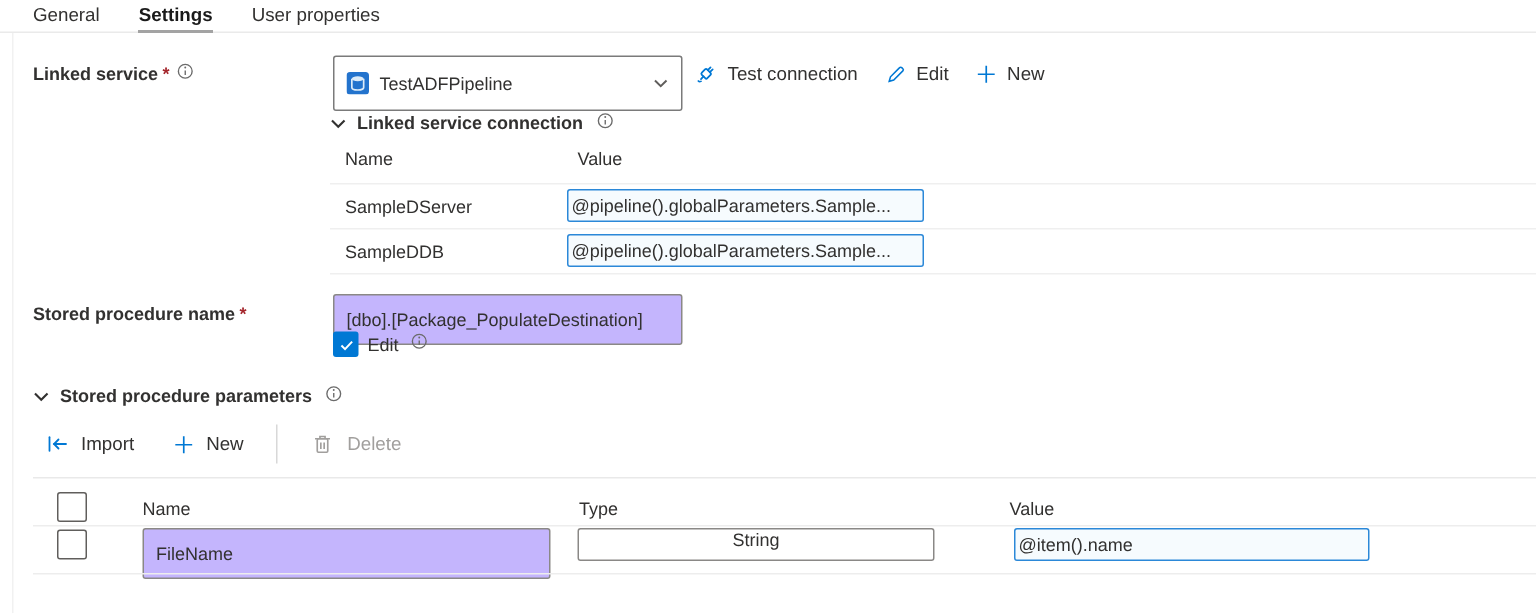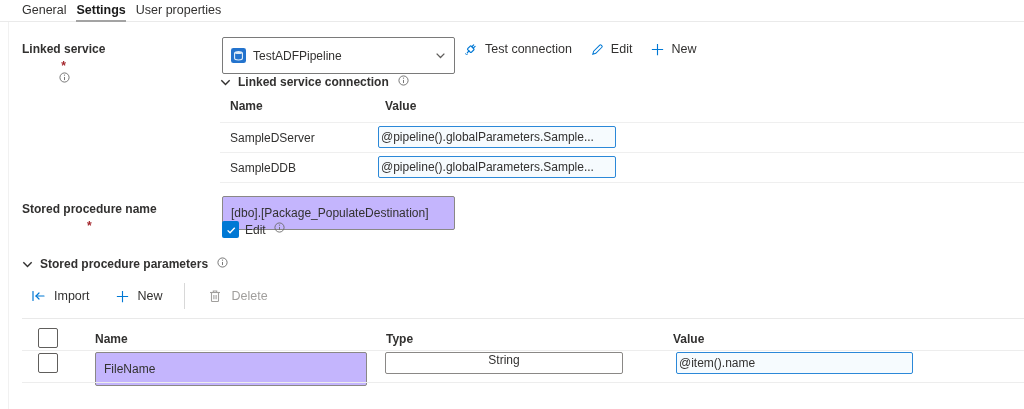--- a/index.html
+++ b/index.html
@@ -5,31 +5,31 @@
   html,body { margin:0; padding:0; background:#fff; }
   .root {
     position:relative; width:1024px; height:409px; background:#ffffff;
     font-family:"Liberation Sans", sans-serif; font-size:12px; color:#323130;
     overflow:hidden;
   }
   .abs { position:absolute; }
   
   .tabbar {
     position:absolute; top:0; left:0; right:0; height:22px;
-    border-bottom:1px solid #eaeaea; display:flex; padding-left:22px; gap:10px;
+    border-bottom:1px solid #eaeaea; display:flex; padding-left:22px; gap:26px;
     box-sizing:border-box; background:#fff;
   }
   .tab {
     font-size:12.5px; color:#323130; line-height:20px; height:22px;
     box-sizing:border-box; cursor:pointer; white-space:nowrap;
   }
   .tab.active { font-weight:bold; border-bottom:2px solid #a3a3a3; color:#1a1a1a; }
   .left-edge { position:absolute; left:8px; top:22px; bottom:0; width:1px; background:#f1f1f1; }
   
-  .field-label { font-weight:bold; font-size:12px; display:flex; align-items:center; gap:3px; white-space:nowrap;flex-direction:column; }
+  .field-label { font-weight:bold; font-size:12px; display:flex; align-items:center; gap:3px; white-space:nowrap; }
   .req { color:#a4262c; }
   .info { flex:0 0 auto; margin-left:2px; margin-top:-4px; }
   
   .combo {
     display:flex; align-items:center; gap:7px; box-sizing:border-box;
     border:1px solid #7a7a7a; border-radius:2px; background:#fff; padding:0 8px;
     cursor:pointer;
   }
   .combo .chev { margin-left:auto; }
   .txt-input {
@@ -41,21 +41,21 @@
     box-sizing:border-box; border:1px solid #2b88d8; border-radius:2px;
     font-family:"Liberation Sans", sans-serif; font-size:12px; color:#323130;
     padding:0 2px; background:#f6fbfe; outline:none;
   }
   
   .btn-row { display:flex; align-items:center; gap:18px;justify-content:center; }
   .lnk-btn { display:flex; align-items:center; gap:6px; font-size:12.5px; color:#323130; cursor:pointer; white-space:nowrap; }
   .lnk-btn.disabled { color:#a19f9d; cursor:default; }
   
   .section-hd { display:flex; align-items:center; gap:7px; font-weight:bold; font-size:12px; cursor:pointer; white-space:nowrap; }
-  .col-hd { font-weight:bold; font-size:12px; }
+  .col-hd { font-weight:normal; font-size:12px; }
   .sep { position:absolute; height:1px; background:#efefef; }
   .prop-name { font-size:12px; color:#323130; }
   
   .chk {
     box-sizing:border-box; width:20px; height:20px; border:1px solid #605e5c;
     border-radius:2px; background:#fff; cursor:pointer;
   }
   .chk-checked {
     width:17px; height:17px; border-radius:2px; background:#0078d4;
     display:flex; align-items:center; justify-content:center; cursor:pointer; flex:0 0 auto;

